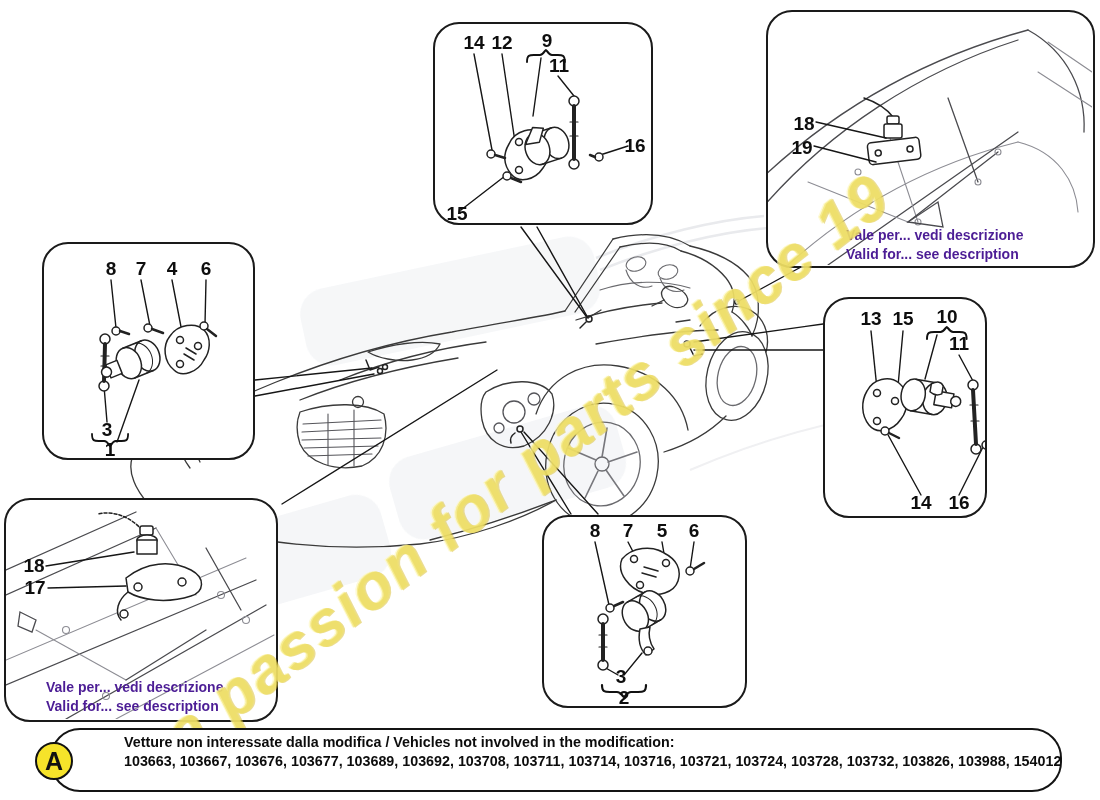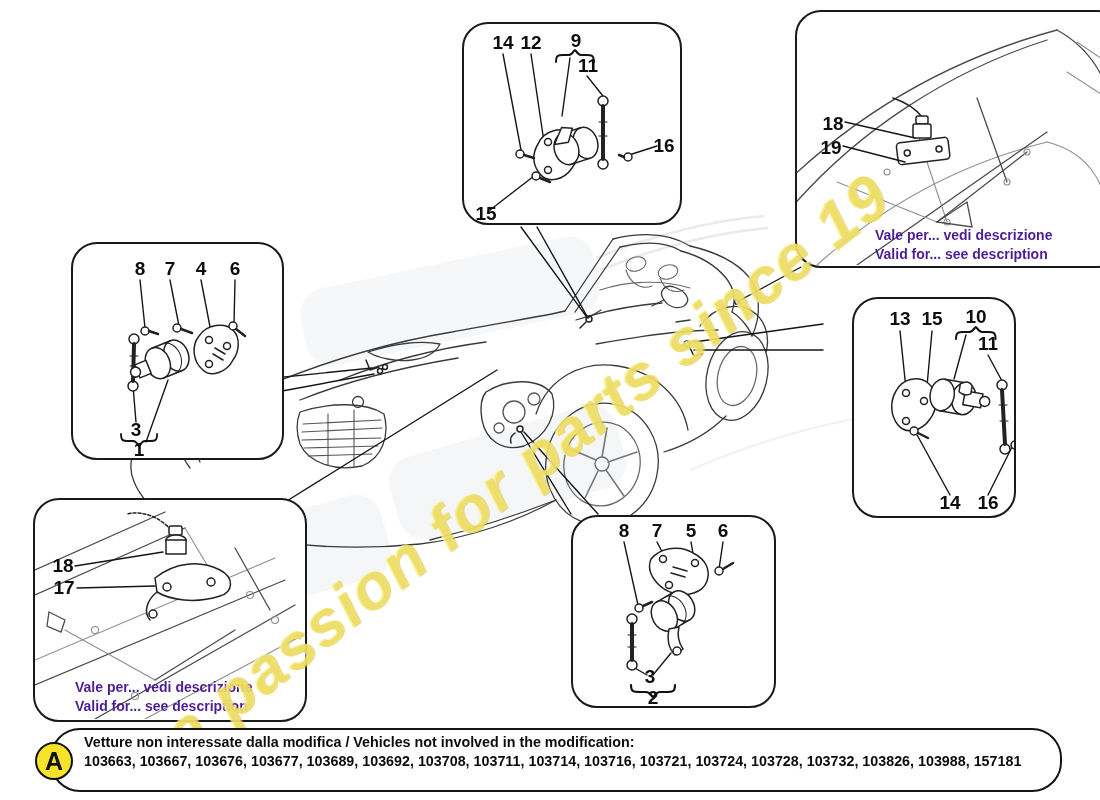--- a/index.html
+++ b/index.html
@@ -1,20 +1,20 @@
 <!DOCTYPE html>
 <html><head>
 <meta charset="utf-8">
 <style>
   html,body{margin:0;padding:0;background:#fff;}
   .stage{position:relative;width:1100px;height:800px;background:#ffffff;overflow:hidden;
          font-family:"Liberation Sans", sans-serif;}
   .underlay{position:absolute;left:0;top:0;z-index:1;}
   .callout-box{position:absolute;background:#ffffff;border:2.5px solid #1a1a1a;border-radius:26px;
-               z-index:2;box-sizing:border-box;overflow:hidden;margin-left:29px;}
+               z-index:2;box-sizing:border-box;overflow:hidden;}
   .callout-box svg{display:block;}
   .num{font:700 19px "Liberation Sans", sans-serif;fill:#0e0e0e;text-anchor:middle;}
   .ln{stroke:#222;stroke-width:1.5;fill:#fff;stroke-linejoin:round;stroke-linecap:round;}
   .lnf{stroke:#222;stroke-width:1.5;fill:none;stroke-linejoin:round;stroke-linecap:round;}
   .lead{stroke:#161616;stroke-width:1.4;fill:none;stroke-linecap:round;}
   .brace{stroke:#111;stroke-width:2.2;fill:none;stroke-linecap:round;}
   .frame{stroke:#4b4b4f;stroke-width:1.3;fill:none;stroke-linecap:round;}
   .frame2{stroke:#8d8d94;stroke-width:1.1;fill:none;stroke-linecap:round;}
   .validfor{position:absolute;font-weight:bold;font-size:14px;line-height:19px;color:#4c1d95;
             white-space:nowrap;}
@@ -22,21 +22,21 @@
              transform-origin:0 0;font-style:italic;font-weight:bold;font-size:64px;
              letter-spacing:2px;white-space:nowrap;color:rgba(240,226,99,0.62);
              text-shadow:1px 1px 0 rgba(219,193,60,0.55), -1px -1px 0 rgba(253,248,189,0.65);
              pointer-events:none;}
   .note-box{position:absolute;left:50px;top:728px;width:1012px;height:64px;background:#fff;
             border:2.5px solid #141414;border-radius:30px;z-index:4;box-sizing:border-box;}
   .note-badge{position:absolute;left:-17px;top:12px;width:38px;height:38px;border:2.5px solid #111;
               border-radius:50%;background:#f6e32a;display:flex;align-items:center;
               justify-content:center;font-weight:bold;font-size:25px;color:#111;box-sizing:border-box;}
   .note-text{padding:3px 0 0 32px;}
-  .note-line{white-space:nowrap;font-weight:bold;font-size:14.3px;line-height:19px;color:#0c0c0c;}
+  .note-line{white-space:nowrap;font-weight:bold;font-size:14.3px;line-height:19px;color:#0c0c0c;margin-left:40px;}
 </style>
 </head>
 <body>
 
 <div class="stage">
 
   <svg class="underlay" width="1100" height="800" viewBox="0 0 1100 800">
 
     <g opacity="0.55">
       <rect x="150" y="520" width="240" height="85" rx="26" fill="#edeff2" transform="rotate(-16 270 562)"></rect>
@@ -440,17 +440,17 @@
       <text class="num" x="80" y="187">2</text>
     </svg>
   </div>
 
   <div class="watermark">a passion for parts since 19</div>
 
   <div class="note-box">
     <div class="note-badge">A</div>
     <div class="note-text">
       <div class="note-line">Vetture non interessate dalla modifica / Vehicles not involved in the modification:</div>
-      <div class="note-line">103663, 103667, 103676, 103677, 103689, 103692, 103708, 103711, 103714, 103716, 103721, 103724, 103728, 103732, 103826, 103988, 157181</div>
+      <div class="note-line">103663, 103667, 103676, 103677, 103689, 103692, 103708, 103711, 103714, 103716, 103721, 103724, 103728, 103732, 103826, 103988, 154012</div>
     </div>
   </div>
 
 </div>
 
 </body></html>

